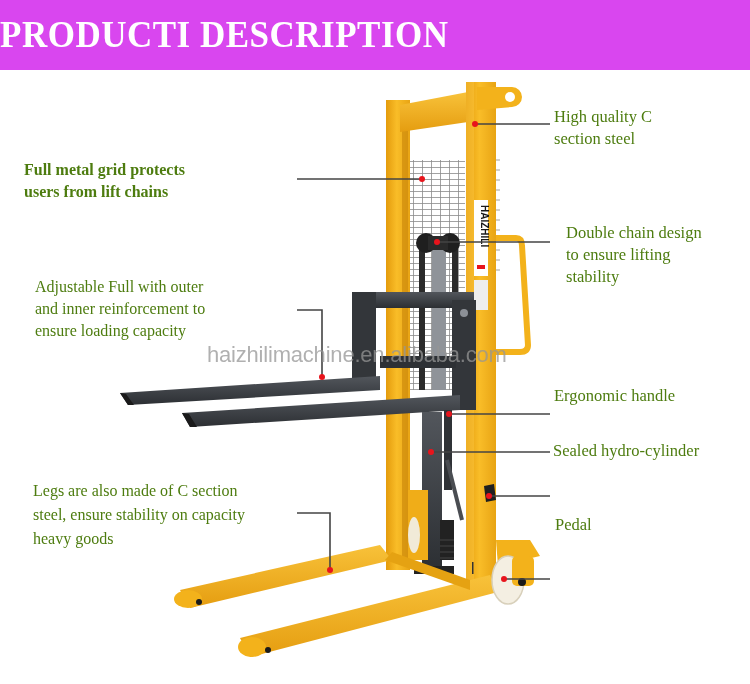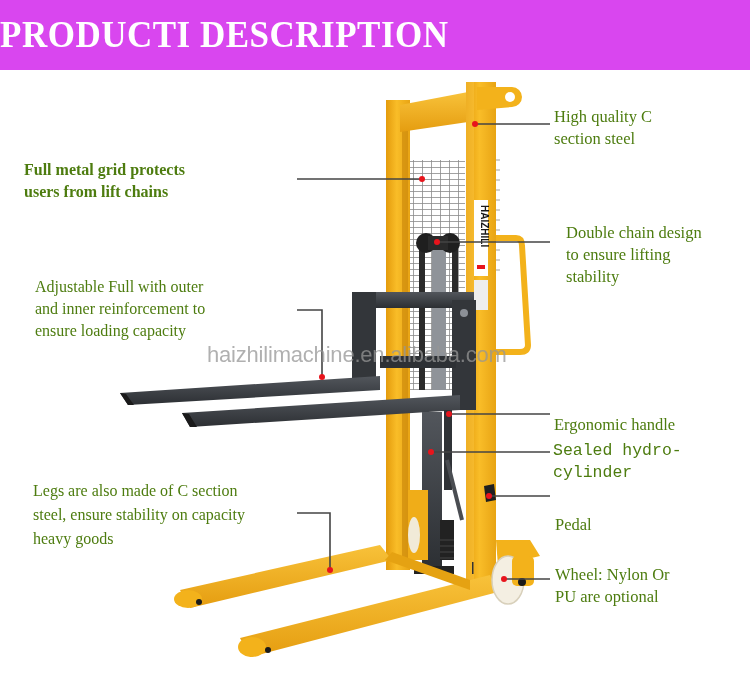--- a/index.html
+++ b/index.html
@@ -186,19 +186,17 @@
 ensure loading capacity</div>
   <div class="label" style="left:33px; top:479px; line-height:24px;">Legs are also made of C section
 steel, ensure stability on capacity
 heavy goods</div>
 
   <div class="label right" style="left:554px; top:106px;">High quality C
 section steel</div>
   <div class="label right" style="left:558px; top:222px;margin-left:8px;">Double chain design
 to ensure lifting
 stability</div>
-  <div class="label right" style="left:554px; top:414px;">Ergonomic handle</div>
-  <div class="label right" style="left:553px; top:440px;font-family:Liberation Mono, monospace;">Sealed hydro-cylinder</div>
+  <div class="label right" style="left:554px; top:385px;">Ergonomic handle</div>
+  <div class="label right" style="left:553px; top:440px;">Sealed hydro-cylinder</div>
   <div class="label right" style="left:555px; top:514px;">Pedal</div>
-  <div class="label right" style="left:555px; top:564px;">Wheel: Nylon Or
-PU are optional</div>
 
 </div>
 
 </body></html>

